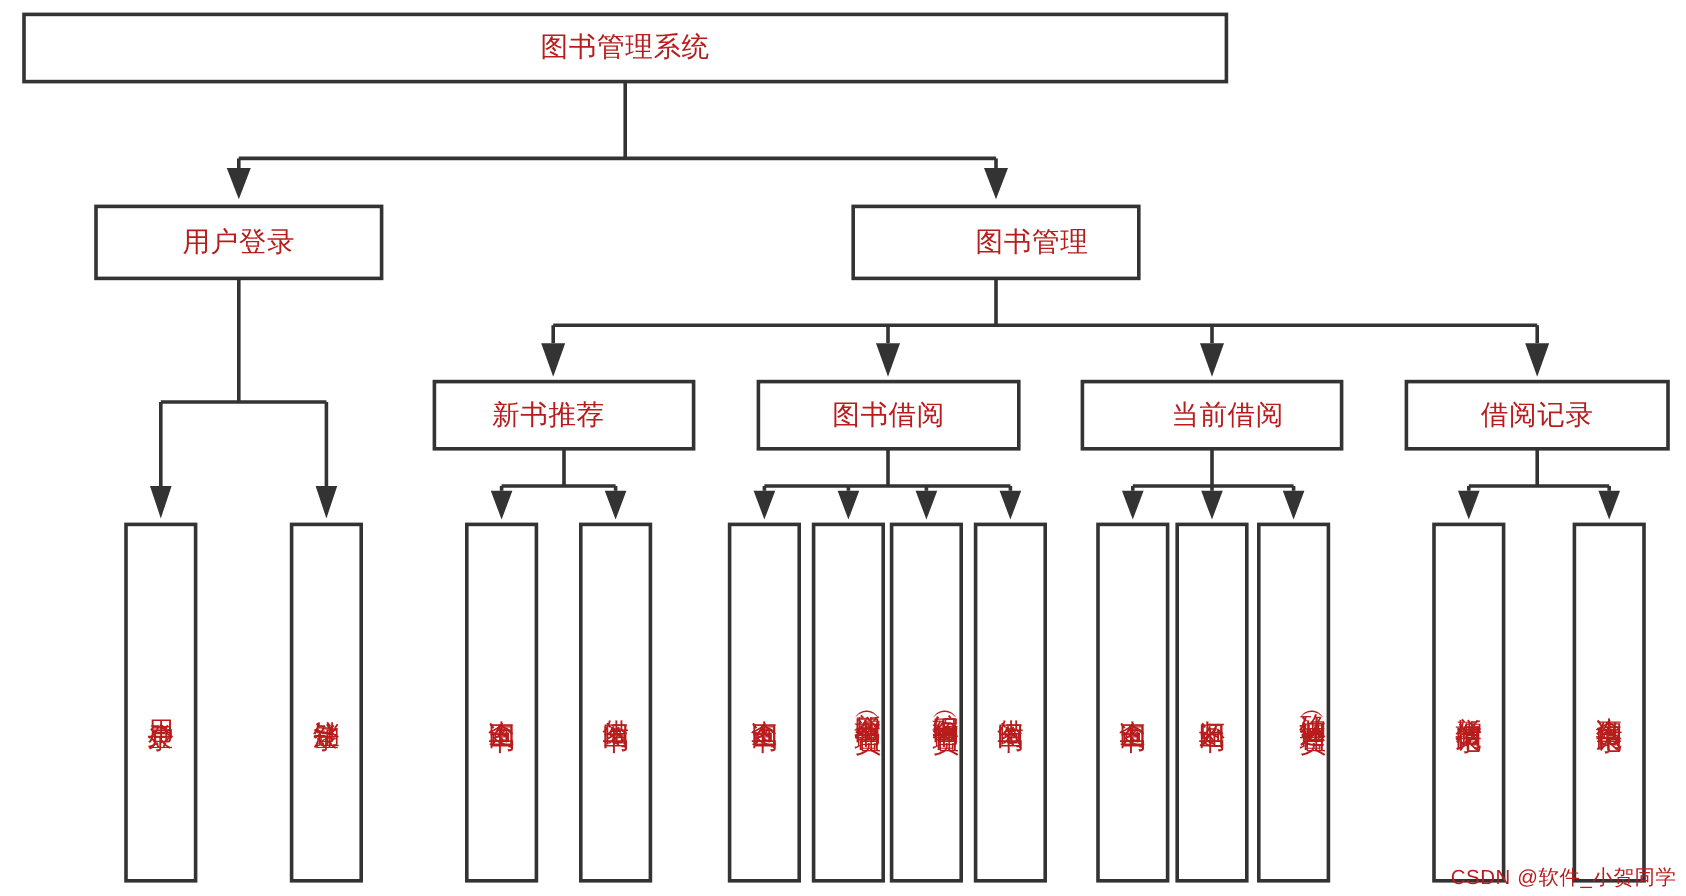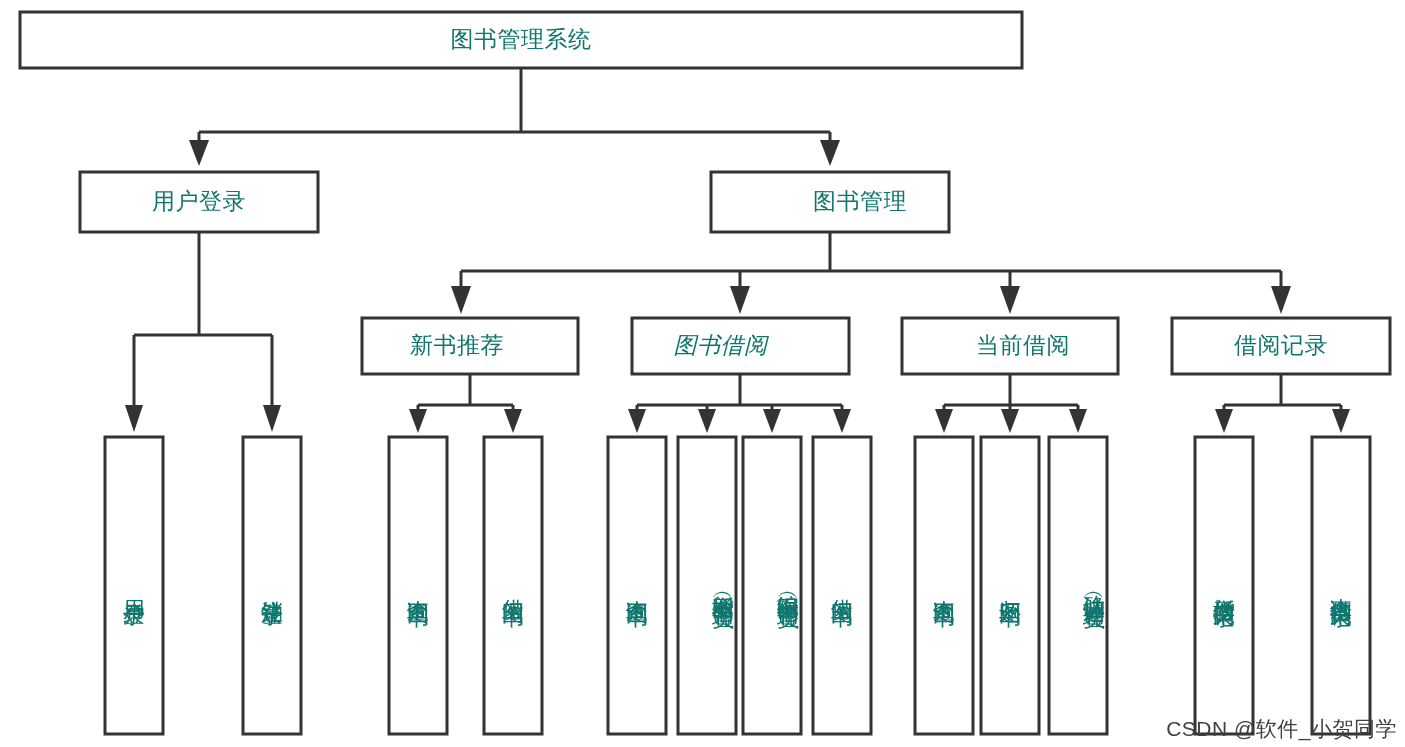--- a/index.html
+++ b/index.html
@@ -39,21 +39,21 @@
   }
   .arrow-head {
     fill: #333333;
     stroke: none;
   }
   .node-label {
     position: absolute;
     display: flex;
     align-items: center;
     justify-content: center;
-    color: #0f766e;
+    color: #b91c1c;
     font-family: "Liberation Sans", "DejaVu Sans", sans-serif;
     pointer-events: none;
     box-sizing: border-box;
   }
   .node-label.horizontal {
     font-size: 23px;
     letter-spacing: 0.5px;
     line-height: 1.1;
   }
   .node-label.vertical {
@@ -63,22 +63,22 @@
     line-height: 1.18;
     letter-spacing: 2px;
     padding-top: 4px;
     padding-bottom: 4px;
     white-space: nowrap;
   }
   .watermark {
     position: absolute;
     right: 8px;
     bottom: 4px;
-    font-size: 21px;
-    color: #404040;
+    font-size: 17px;
+    color: #b91c1c;
     font-family: "Liberation Sans", "DejaVu Sans", sans-serif;
     letter-spacing: 0.5px;
     white-space: nowrap;
     user-select: none;
     text-align: center;
   }
 </style>
 </head>
 <body>
 
@@ -175,21 +175,21 @@
     <rect class="node-box" x="1195" y="437" width="58" height="297"></rect>
     <rect class="node-box" x="1312" y="437" width="58" height="297"></rect>
   </svg>
 
   <div class="node-label horizontal" style="left:20px; top:12px; width:1002px; height:56px;">图书管理系统</div>
 
   <div class="node-label horizontal" style="left:80px; top:172px; width:238px; height:60px;">用户登录</div>
   <div class="node-label horizontal" style="left:741px; top:172px; width:238px; height:60px;">图书管理</div>
 
   <div class="node-label horizontal" style="left:362px; top:318px; width:190px; height:56px;">新书推荐</div>
-  <div class="node-label horizontal" style="left:612px; top:318px; width:217px; height:56px;font-style:italic;">图书借阅</div>
+  <div class="node-label horizontal" style="left:632px; top:318px; width:217px; height:56px;">图书借阅</div>
   <div class="node-label horizontal" style="left:902px; top:318px; width:216px; height:56px;padding-left:26px;">当前借阅</div>
   <div class="node-label horizontal" style="left:1172px; top:318px; width:218px; height:56px;">借阅记录</div>
 
   <div class="node-label vertical" style="left:105px; top:437px; width:58px; height:297px;">用户登录</div>
   <div class="node-label vertical" style="left:243px; top:437px; width:58px; height:297px;">注销登录</div>
 
   <div class="node-label vertical" style="left:389px; top:437px; width:58px; height:297px;">查询图书</div>
   <div class="node-label vertical" style="left:484px; top:437px; width:58px; height:297px;">借阅图书</div>
 
   <div class="node-label vertical" style="left:608px; top:437px; width:58px; height:297px;">查询图书</div>

